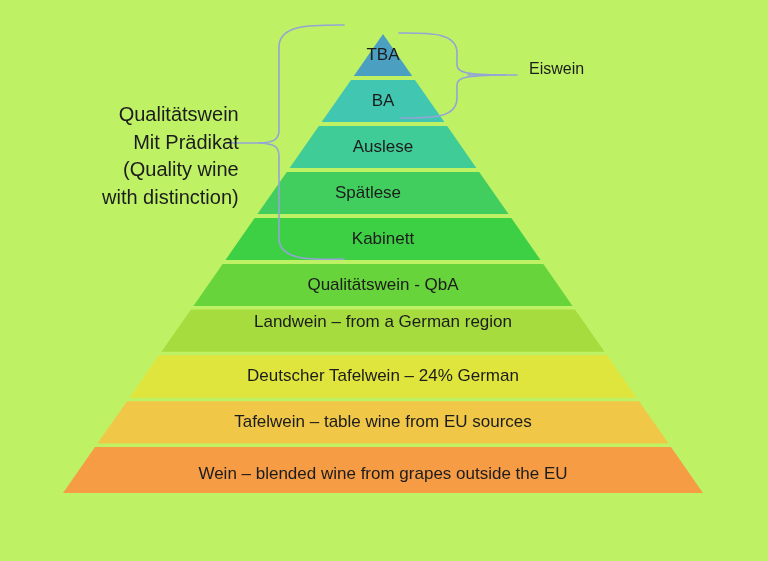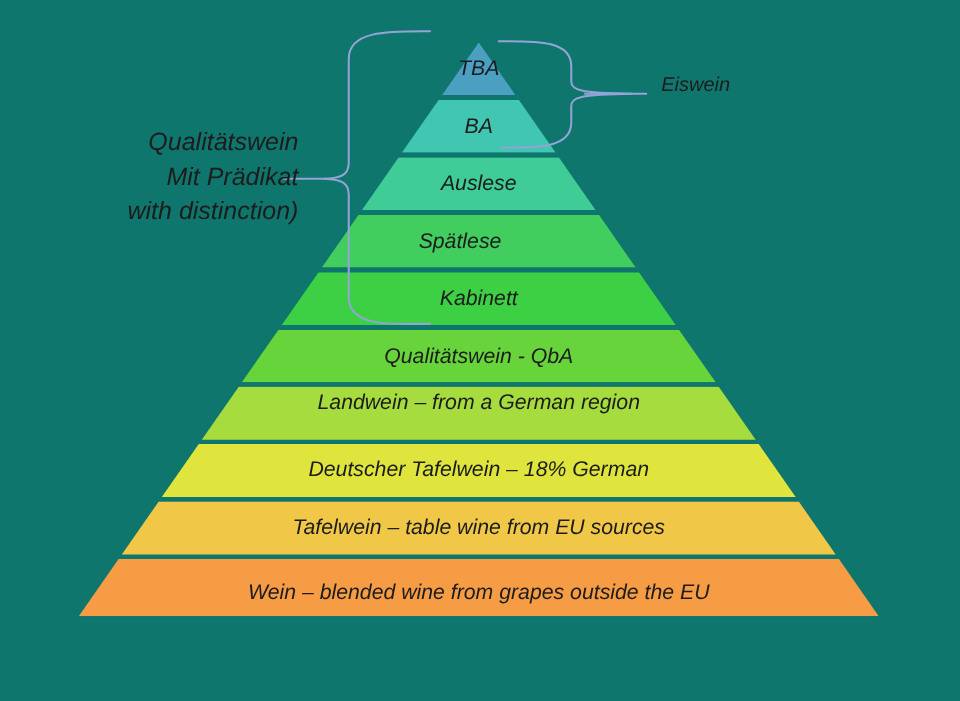--- a/index.html
+++ b/index.html
@@ -1,18 +1,18 @@
 <!DOCTYPE html>
 <html><head>
 <meta charset="utf-8">
 <style>
   html,body{margin:0;padding:0;background:#ffffff;}
   .canvas{
-    position:relative;width:768px;height:561px;background:#0f766e;overflow:hidden;
-    font-family:"Liberation Sans",sans-serif;color:#1c1c1c;font-style:italic;
+    position:relative;width:768px;height:561px;background:#bef264;overflow:hidden;
+    font-family:"Liberation Sans",sans-serif;color:#1c1c1c;
   }
   .layer-shape{position:absolute;}
   .layer-label{
     position:absolute;display:flex;align-items:center;justify-content:center;
     font-size:17px;color:#1c1c1c;white-space:nowrap;pointer-events:none;
   }
   .overlay{position:absolute;left:0;top:0;width:768px;height:561px;}
   .overlay path,.overlay line{fill:none;stroke-width:1.6px;stroke-linecap:round;}
   .left-note{
     position:absolute;left:102px;top:101px;font-size:20px;line-height:27.5px;
@@ -37,35 +37,36 @@
       <div class="layer-label" style="left: 63px; width: 640px; top: 125.8px; height: 42.4px;">Auslese</div>
       <div class="layer-shape" style="left: 257.44px; top: 171.7px; width: 251.12px; height: 42.4px; background: rgb(66, 205, 95); clip-path: polygon(29.5599px 0px, 221.56px 0px, 100% 100%, 0px 100%);"></div>
       <div class="layer-label" style="left: 48px; width: 640px; top: 171.7px; height: 42.4px;">Spätlese</div>
       <div class="layer-shape" style="left: 225.44px; top: 217.6px; width: 315.12px; height: 42.4px; background: rgb(61, 208, 68); clip-path: polygon(29.5599px 0px, 285.56px 0px, 100% 100%, 0px 100%);"></div>
       <div class="layer-label" style="left: 63px; width: 640px; top: 217.6px; height: 42.4px;">Kabinett</div>
       <div class="layer-shape" style="left: 193.44px; top: 263.5px; width: 379.12px; height: 42.4px; background: rgb(102, 212, 58); clip-path: polygon(29.5599px 0px, 349.56px 0px, 100% 100%, 0px 100%);"></div>
       <div class="layer-label" style="left: 63px; width: 640px; top: 263.5px; height: 42.4px;">Qualitätswein - QbA</div>
       <div class="layer-shape" style="left: 161.44px; top: 309.4px; width: 443.12px; height: 42.4px; background: rgb(166, 220, 62); clip-path: polygon(29.5599px 0px, 413.56px 0px, 100% 100%, 0px 100%);"></div>
       <div class="layer-label" style="left: 63px; width: 640px; top: 309.4px; height: 25px;">Landwein – from a German region</div>
       <div class="layer-shape" style="left: 129.44px; top: 355.3px; width: 507.12px; height: 42.4px; background: rgb(223, 229, 60); clip-path: polygon(29.5599px 0px, 477.56px 0px, 100% 100%, 0px 100%);"></div>
-      <div class="layer-label" style="left: 63px; width: 640px; top: 355.3px; height: 42.4px;">Deutscher Tafelwein – 18% German</div>
+      <div class="layer-label" style="left: 63px; width: 640px; top: 355.3px; height: 42.4px;">Deutscher Tafelwein – 24% German</div>
       <div class="layer-shape" style="left: 97.4401px; top: 401.2px; width: 571.12px; height: 42.4px; background: rgb(240, 199, 71); clip-path: polygon(29.5599px 0px, 541.56px 0px, 100% 100%, 0px 100%);"></div>
       <div class="layer-label" style="left: 63px; width: 640px; top: 401.2px; height: 42.4px;">Tafelwein – table wine from EU sources</div>
       <div class="layer-shape" style="left: 63px; top: 447.1px; width: 640px; height: 45.9px; background: rgb(245, 156, 69); clip-path: polygon(32px 0px, 608px 0px, 100% 100%, 0px 100%);"></div>
       <div class="layer-label" style="left: 63px; width: 640px; top: 447.1px; height: 54px;">Wein – blended wine from grapes outside the EU</div>
     </div>
 
   <svg class="overlay" viewBox="0 0 768 561" xmlns="http://www.w3.org/2000/svg">
     <path d="M344,25 C312,25 279,24 279,47 L279,130 C279,140 273,142.5 259,143 C273,143.5 279,146 279,156 L279,238 C279,261 312,260 344,259" stroke="#94A4D6"></path>
     <line x1="227" y1="143" x2="261" y2="143" stroke="#94A4D6"></line>
     <path d="M399,33 C429,33 457,32 457,53 L457,65 C457,72 463,74.5 506,75 C463,75.5 457,78 457,85 L457,98 C457,119 429,118 401,118" stroke="#94A4D6"></path>
     <line x1="468" y1="75" x2="517" y2="75" stroke="#94A4D6"></line>
   </svg>
 
   <div class="left-note">
     <div>Qualitätswein</div>
     <div>Mit Prädikat</div>
+    <div>(Quality wine</div>
     <div>with distinction)</div>
   </div>
 
   <div class="right-note">Eiswein</div>
 
 </div>
 
 </body></html>

